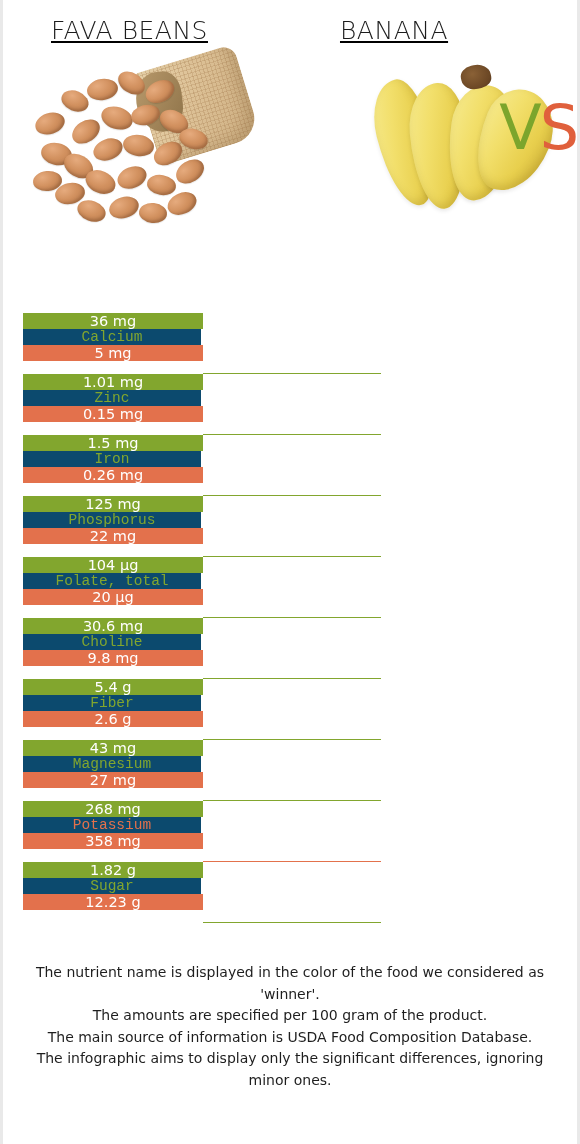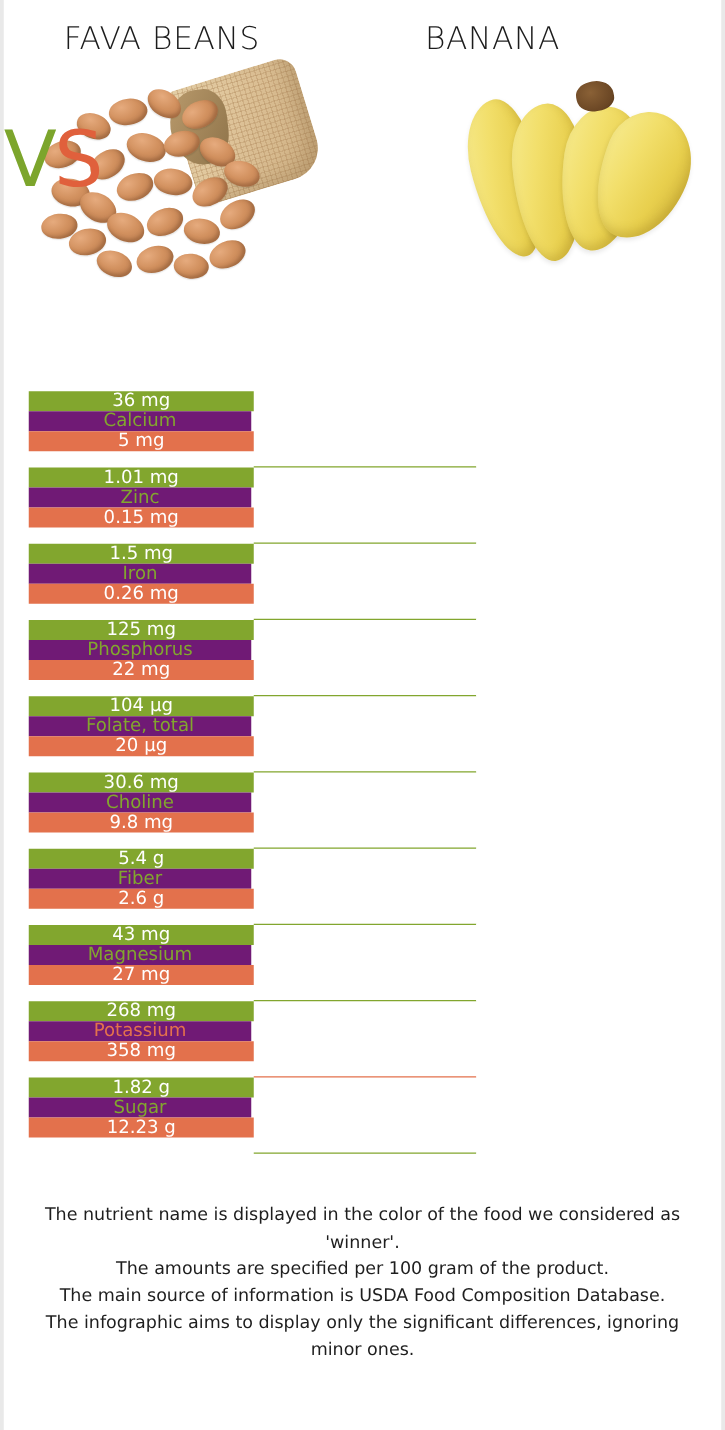--- a/index.html
+++ b/index.html
@@ -21,20 +21,21 @@
     box-sizing: border-box;
     border-left: 3px solid #e9e9e9;
     border-right: 3px solid #e9e9e9;
     background: #ffffff;
   }
 
   
   .header {
     position: relative;
     height: 270px;
+    text-decoration: underline;
   }
   .title-row {
     display: flex;
     padding: 16px 0 0 0;
   }
   .title {
     font-family: "DejaVu Sans", sans-serif;
     font-weight: 300;
     font-size: 25px;
     letter-spacing: 0.5px;
@@ -58,21 +59,21 @@
   .hero {
     position: relative;
     height: 200px;
   }
 
   
   .vs {
     position: absolute;
     left: 0; right: 0;
     top: 52px;
-    text-align: left;
+    text-align: right;
     font-family: "DejaVu Sans", sans-serif;
     font-size: 62px;
     font-weight: 400;
     letter-spacing: -2px;
     z-index: 5;
     line-height: 1;
   }
   .vs .v { color: #7CA52C; }
   .vs .s { color: #E0603C; }
 
@@ -161,22 +162,23 @@
     font-family: "DejaVu Sans", sans-serif;
     box-sizing: border-box;
   }
   .cell-left {
     width: 180px;
     background: #82A62E;
     color: #ffffff;
   }
   .cell-mid {
     width: 178px;
-    background: #701a75;
+    background: #0c4a6e;
     font-size: 14.5px;
+    font-family: Liberation Mono, monospace;
   }
   .cell-right {
     width: 180px;
     background: #E3714C;
     color: #ffffff;
   }
   .sep {
     height: 1px;
     position: relative;
     display: flex;

